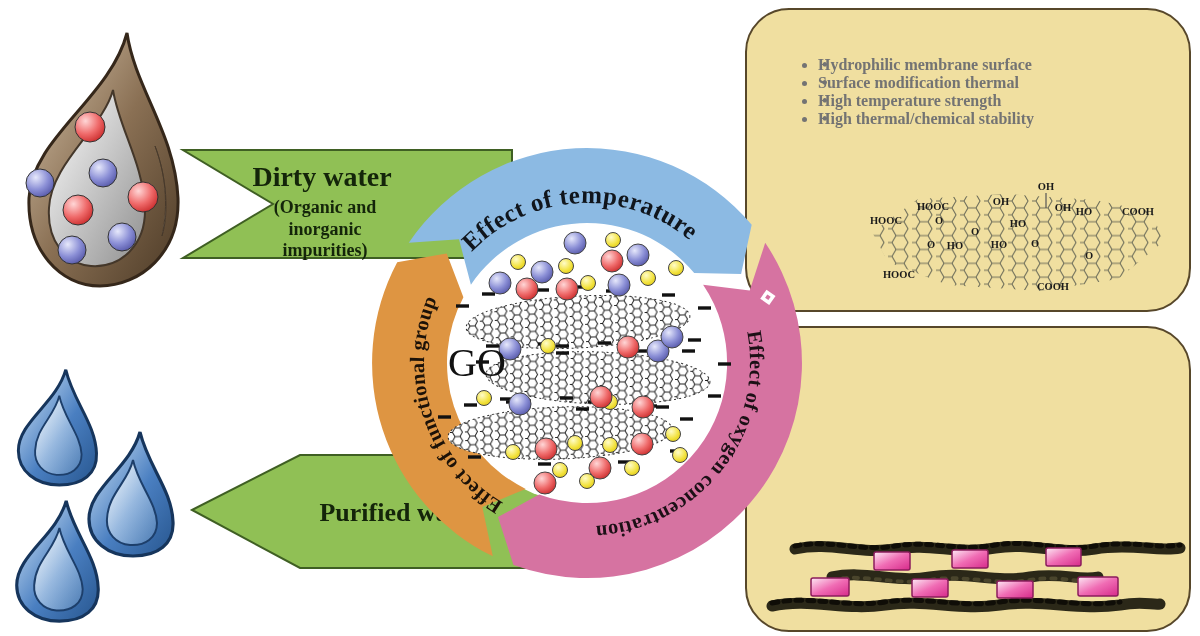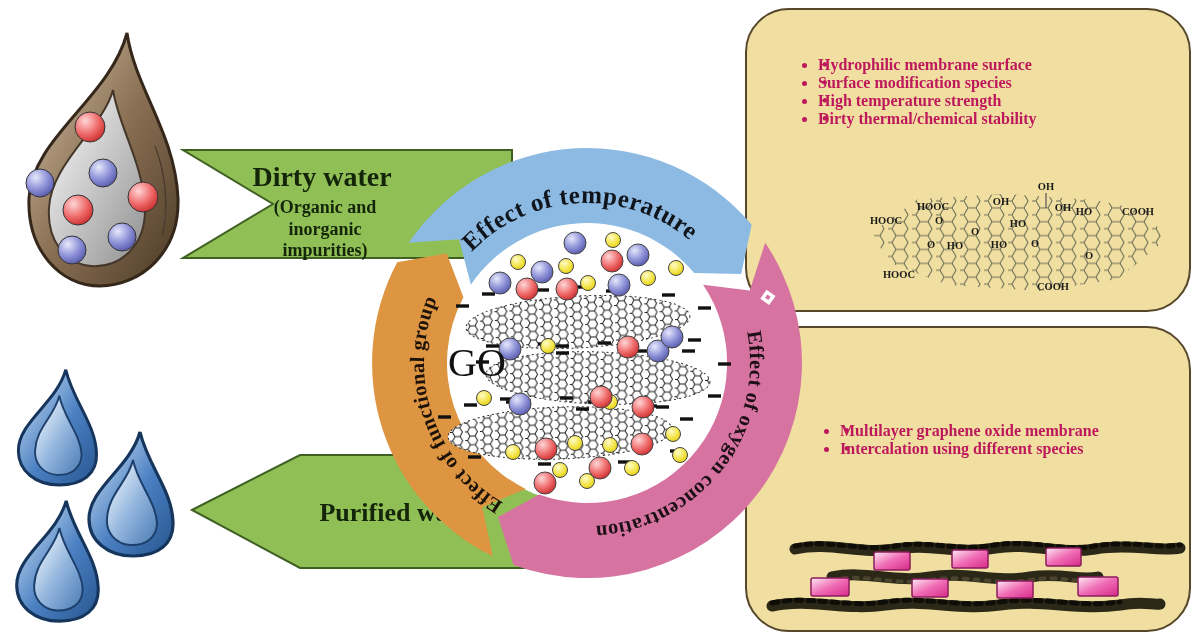--- a/index.html
+++ b/index.html
@@ -3,44 +3,40 @@
 <meta charset="utf-8">
 <style>
   html,body{margin:0;padding:0;background:#fff;}
   .canvas{position:relative;width:1200px;height:636px;background:#fff;overflow:hidden;
           font-family:"Liberation Serif",serif;}
   .fbox{position:absolute;left:745px;width:446px;background:#f0dfa0;
         border:2.5px solid #57472a;border-radius:44px;box-sizing:border-box;}
   .fbox.top{top:8px;height:304px;}
   .fbox.bot{top:326px;height:306px;}
   ul.blist{left:0;top:0;}
-  .blist li{position:relative;color:#be185d;font-weight:bold;}
+  .blist li{position:relative;color:#737373;font-weight:bold;}
   .blist li::before{content:"\2022";position:absolute;left:4px;}
   svg.overlay{position:absolute;left:0;top:0;pointer-events:none;}
   text{font-family:"Liberation Serif",serif;}
 </style>
 </head>
 <body>
 
 <div class="canvas">
 
   <div class="fbox top"></div>
   <div class="fbox bot"></div>
 
   <ul class="blist fbox top" style="position:absolute;left:778px;top:40px;background:none;border:none;width:400px;height:auto;">
     <li><span>Hydrophilic membrane surface</span></li>
-    <li><span>Surface modification species</span></li>
+    <li><span>Surface modification thermal</span></li>
     <li><span>High temperature strength</span></li>
-    <li><span>Dirty thermal/chemical stability</span></li>
+    <li><span>High thermal/chemical stability</span></li>
   </ul>
 
-  <ul class="blist fbox bot" style="position:absolute;left:800px;top:406px;background:none;border:none;width:390px;height:auto;">
-    <li><span>Multilayer graphene oxide membrane</span></li>
-    <li><span>Intercalation using different species</span></li>
-  </ul>
 
   <svg class="overlay" width="1200" height="636" viewBox="0 0 1200 636">
     <defs>
       <linearGradient id="dirtyG" x1="0" y1="0" x2="1" y2="1">
         <stop offset="0" stop-color="#d9c7ae"></stop>
           <stop offset="0.5" stop-color="#8a7054"></stop>
           <stop offset="1" stop-color="#4c3a26"></stop>
       </linearGradient>
       <linearGradient id="innerGrey" x1="0" y1="0" x2="1" y2="1">
         <stop offset="0" stop-color="#ffffff"></stop>

